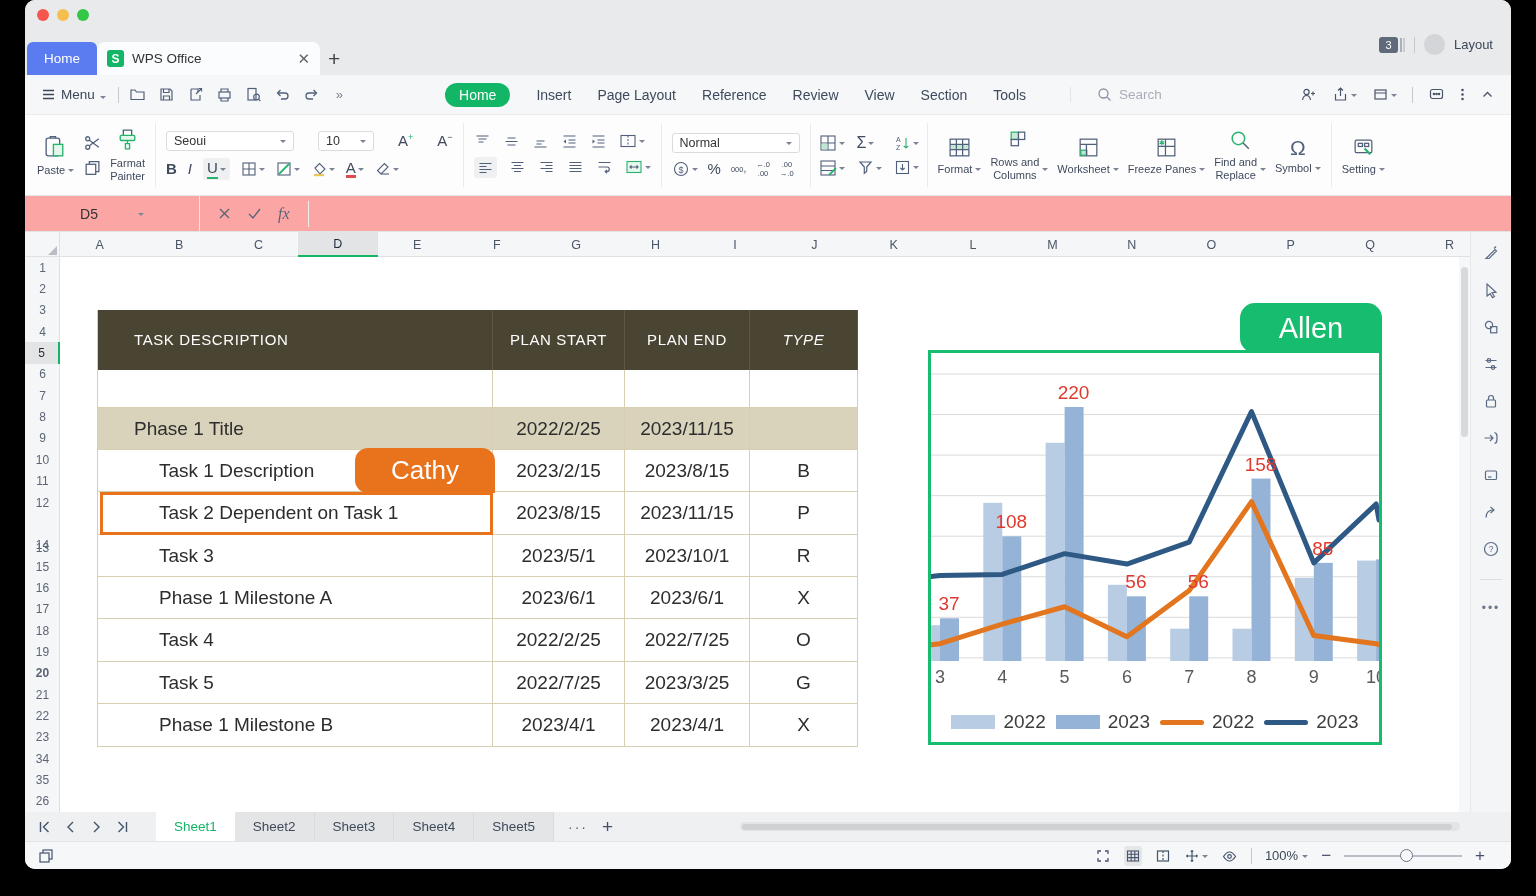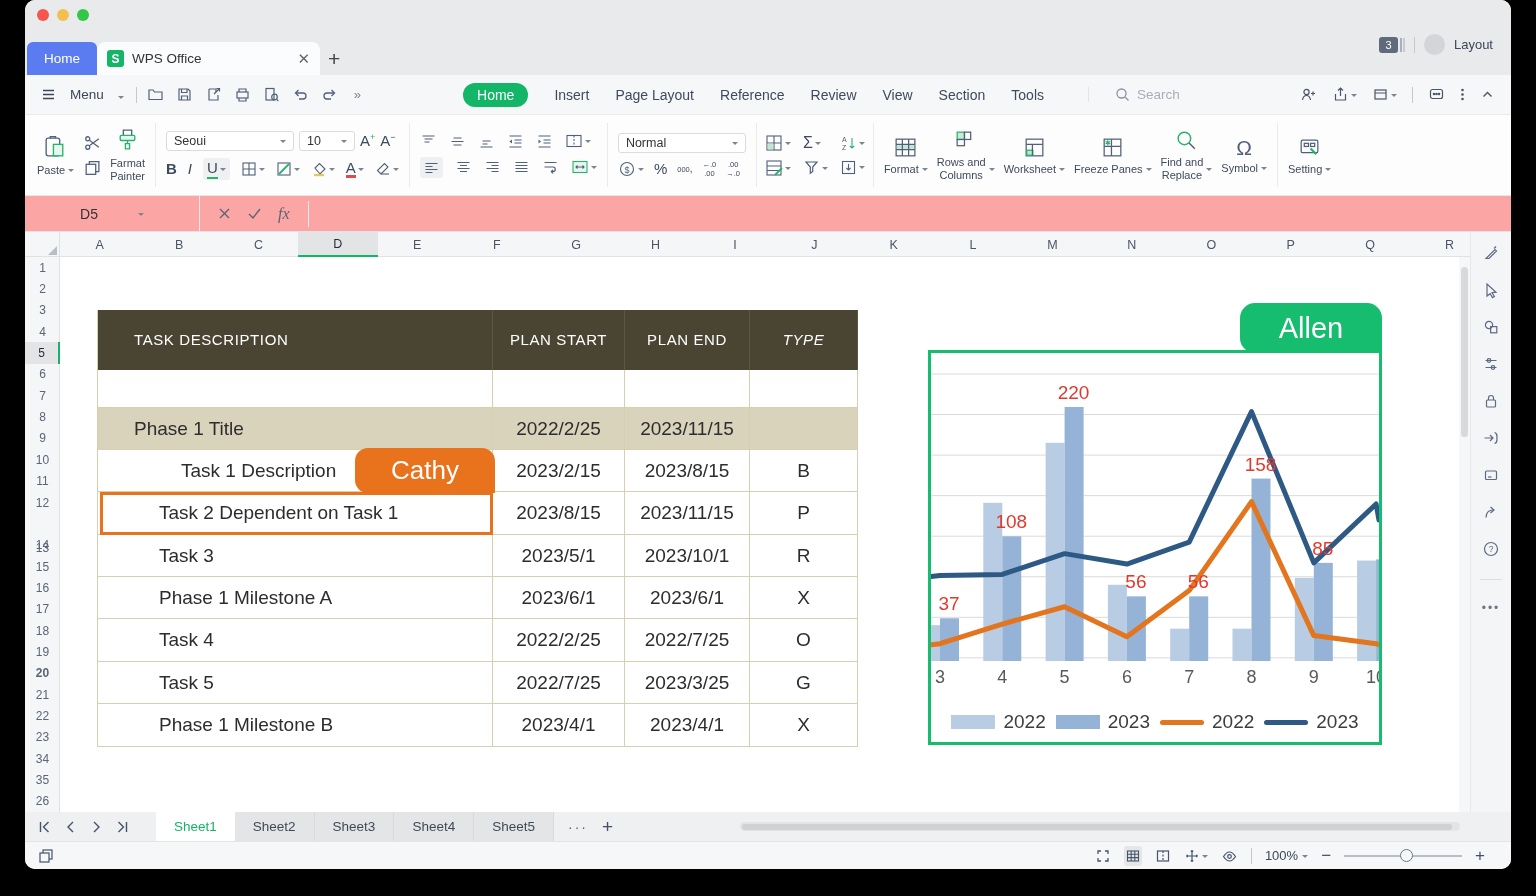--- a/index.html
+++ b/index.html
@@ -15,37 +15,37 @@
   .tab-close{color:#666;font-size:15px;cursor:default}
   .tab-plus{position:absolute;left:303px;top:42px;font-size:21px;color:#444;line-height:33px}
   .user-cluster{position:absolute;right:18px;top:34px;display:flex;align-items:center;gap:9px}
   .badge3{width:19px;height:16px;background:#5f6b7a;color:#fff;border-radius:3px;font-size:11px;display:flex;align-items:center;justify-content:center}
   .badge-bars{width:5px;height:14px;border-left:2px solid #aab0b8;border-right:2px solid #c7ccd2}
   .vdiv{width:1px;height:16px;background:#c6c9cc}
   .avatar{width:21px;height:21px;border-radius:50%;background:#d3d5d8}
   .uname{font-size:13px;color:#3c4858}
   
   .menubar{position:absolute;left:0;top:75px;width:100%;height:40px;background:#f6f7f8;display:flex;align-items:center;border-bottom:1px solid #ececee}
-  .menu-btn{display:flex;align-items:flex-end;gap:14px;font-size:13.5px;color:#3c4858;padding:0 12px 0 16px}
+  .menu-btn{display:flex;align-items:flex-end;gap:5px;font-size:13.5px;color:#3c4858;padding:0 12px 0 16px}
   .caret{display:inline-block;width:0;height:0;border:3.5px solid transparent;border-top-color:#7a8494;margin-top:4px}
   .file-icons{display:flex;align-items:center;gap:12px;padding:0 10px}
   .ic{display:inline-block;vertical-align:middle}
   .chev2{color:#7a8494;font-size:13px;padding:0 4px}
   #ribbon-tabs{display:flex;align-items:center;gap:26px;margin-left:88px}
   .rtab{font-size:14px;color:#3f4a5c;white-space:nowrap}
   .rtab-active{background:#13b567;color:#fff;padding:4px 14px;border-radius:13px}
   .search-wrap{display:flex;align-items:center;gap:7px;margin-left:44px;padding-left:26px;border-left:1px solid #e2e4e6}
   .search-ph{font-size:13.5px;color:#a8aeb9}
   .mb-right{margin-left:auto;display:flex;align-items:center;gap:15px;padding-right:16px}
   
   .toolbar{position:absolute;left:0;top:115px;width:100%;height:81px;background:#fdfdfe;border-bottom:1px solid #e6e7e9;display:flex;align-items:stretch;padding:0 4px}
   .tb-div{width:1px;background:#eaebed;margin:8px 2px}
   .tb-group{display:flex;align-items:center;gap:9px;padding:0 8px}
   .tb-col{display:flex;flex-direction:column;justify-content:center;gap:7px}
-  .tb-row{display:flex;align-items:center;gap:5px}
+  .tb-row{display:flex;align-items:center;gap:24px}
   .tb-tall{display:flex;flex-direction:column;align-items:center;justify-content:center;font-size:11px;color:#3f4a5c;gap:3px;line-height:1.15;text-align:center}
   .sel-box{border:1px solid #d9dbdd;border-radius:3px;background:#fff;display:flex;align-items:center;justify-content:space-between;padding:2px 7px;font-size:12.5px;color:#333}
   .glyph{font-size:15px;color:#3f4a5c}
   .bigA{font-size:15px;color:#3f4a5c}
   .bigA sup{font-size:9px}
   .u-under{border-bottom:2px solid #28b36d;padding-bottom:1px}
   .a-red{border-bottom:3px solid #e14b4b;line-height:1}
   .tiny2{font-size:7.5px;color:#3f4a5c;line-height:1.2;text-align:center}
   .lbl-caret{display:flex;align-items:center;gap:3px}
   
@@ -618,21 +618,21 @@
           <div class="tt-cell tt-center" style="width: 125px; height: 38px;"></div>
           <div class="tt-cell tt-center" style="width: 108px; height: 38px;"></div>
         </div>
         <div class="tt-row row-title">
           <div class="tt-cell first" style="width: 396px; height: 42px; padding-left: 36px;">Phase 1 Title</div>
           <div class="tt-cell tt-center" style="width: 132px; height: 42px;">2022/2/25</div>
           <div class="tt-cell tt-center" style="width: 125px; height: 42px;">2023/11/15</div>
           <div class="tt-cell tt-center" style="width: 108px; height: 42px;"></div>
         </div>
         <div class="tt-row">
-          <div class="tt-cell first" style="width: 396px; height: 42px; padding-left: 83px;">Task 1 Description</div>
+          <div class="tt-cell first" style="width: 396px; height: 42px; padding-left: 61px;">Task 1 Description</div>
           <div class="tt-cell tt-center" style="width: 132px; height: 42px;">2023/2/15</div>
           <div class="tt-cell tt-center" style="width: 125px; height: 42px;">2023/8/15</div>
           <div class="tt-cell tt-center" style="width: 108px; height: 42px;">B</div>
         </div>
         <div class="tt-row">
           <div class="tt-cell first" style="width: 396px; height: 43px; padding-left: 61px;">Task 2 Dependent on Task 1</div>
           <div class="tt-cell tt-center" style="width: 132px; height: 43px;">2023/8/15</div>
           <div class="tt-cell tt-center" style="width: 125px; height: 43px;">2023/11/15</div>
           <div class="tt-cell tt-center" style="width: 108px; height: 43px;">P</div>
         </div>

